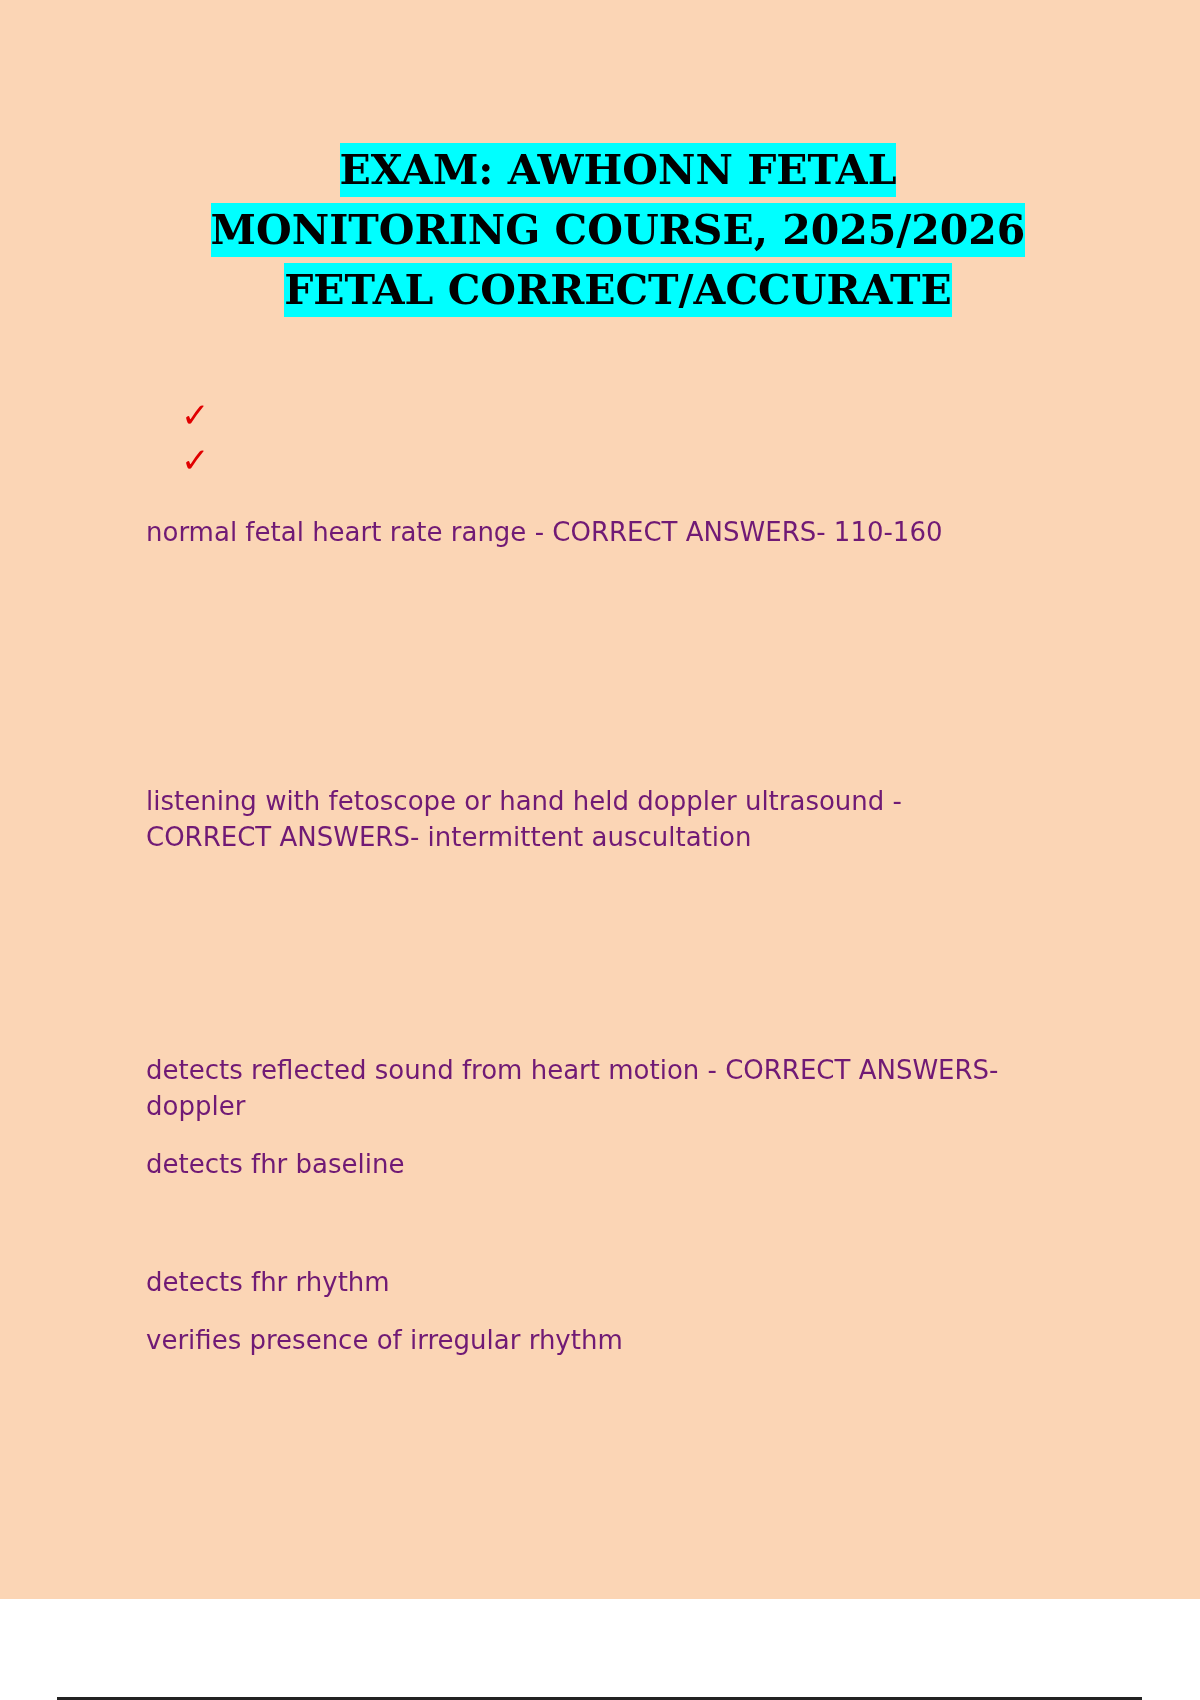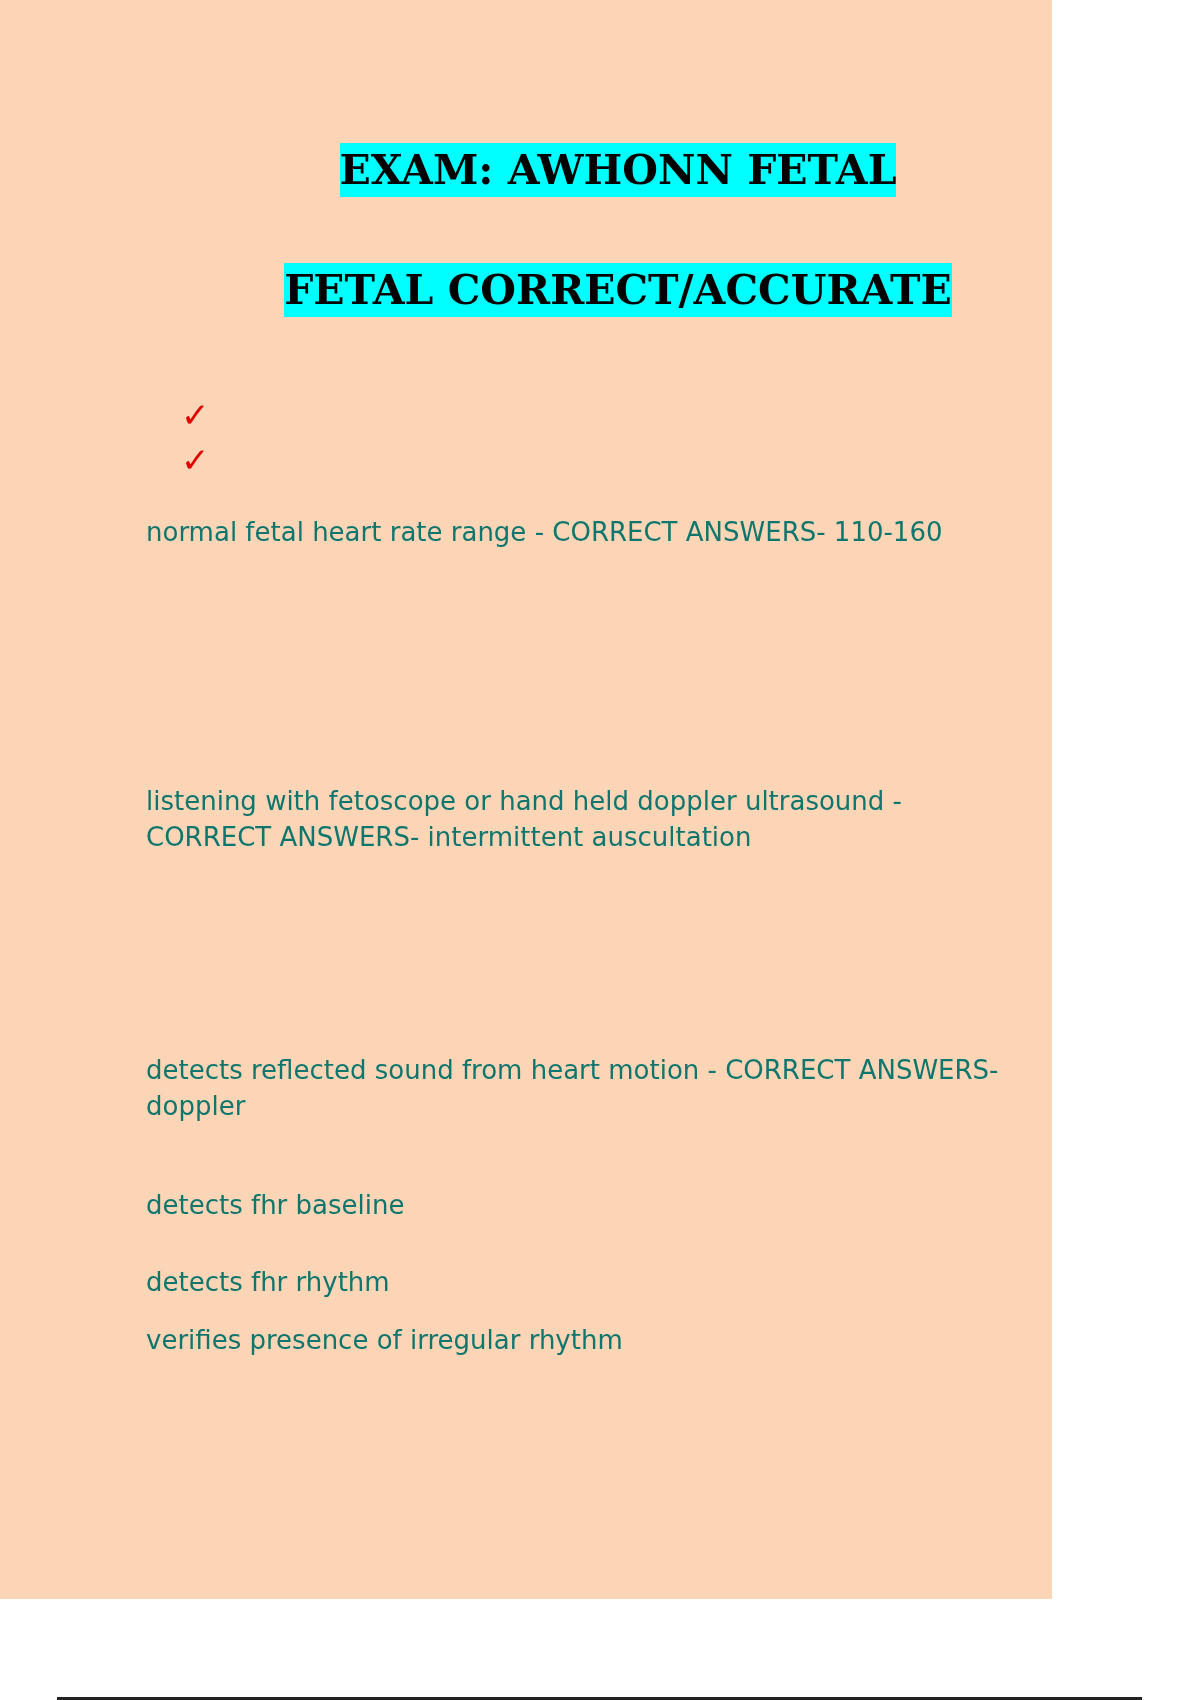--- a/index.html
+++ b/index.html
@@ -1,63 +1,63 @@
 <!DOCTYPE html>
 <html><head>
 <meta charset="utf-8">
 <style>
   html, body { margin: 0; padding: 0; }
   body {
     width: 1200px; height: 1700px; background: #ffffff;
     position: relative; overflow: hidden;
   }
   .page {
-    position: absolute; left: 0; top: 0; width: 1052px; height: 1599px;
+    position: absolute; left: 0; top: 0; width: 1200px; height: 1599px;
     background: #fbd5b5;
   }
   .title {
     position: absolute; left: 0; top: 140px; width: 1236px;
     text-align: center;
     font-family: "DejaVu Serif", serif; font-weight: bold;
     font-size: 41px; line-height: 60px; color: #000;
     margin: 0;
   }
   .title .hl {
     background: #00ffff; padding: 3px 0 3px 0;
     box-decoration-break: clone; -webkit-box-decoration-break: clone;
   }
   .check {
     position: absolute; left: 181px; color: #e00000;
     font-family: "DejaVu Sans", sans-serif; font-size: 34px; line-height: 34px;
   }
   .body-text {
     position: absolute; left: 146px; width: 940px;
     font-family: "DejaVu Sans", sans-serif; font-size: 26px;
-    line-height: 36px; color: #0f766e;
+    line-height: 36px; color: #701a75;
   }
   .footer-rule {
     position: absolute; left: 57px; top: 1697px; width: 1085px; height: 3px;
     background: #222;
   }
 </style>
 </head>
 <body>
 
 <div class="page">
   <h1 class="title">
     <span class="hl">EXAM: AWHONN FETAL</span><br>
-    <br>
+    <span class="hl">MONITORING COURSE, 2025/2026</span><br>
     <span class="hl">FETAL CORRECT/ACCURATE</span><br>
   </h1>
 
   <span class="check" style="top:398px">✓</span>
   <span class="check" style="top:443px">✓</span>
 
   <div class="body-text" style="top:514px">normal fetal heart rate range - CORRECT ANSWERS-  110-160</div>
   <div class="body-text" style="top:783px; width:870px">listening with fetoscope or hand held doppler ultrasound - CORRECT ANSWERS-  intermittent auscultation</div>
   <div class="body-text" style="top:1052px; width:950px">detects reflected sound from heart motion - CORRECT ANSWERS- doppler</div>
 
-  <div class="body-text" style="top:1187px">detects fhr baseline</div>
+  <div class="body-text" style="top:1146px">detects fhr baseline</div>
   <div class="body-text" style="top:1322px">verifies presence of irregular rhythm</div>
   <div class="body-text" style="top:1264px">detects fhr rhythm</div>
 </div>
 
 <div class="footer-rule"></div>
 
 </body></html>

